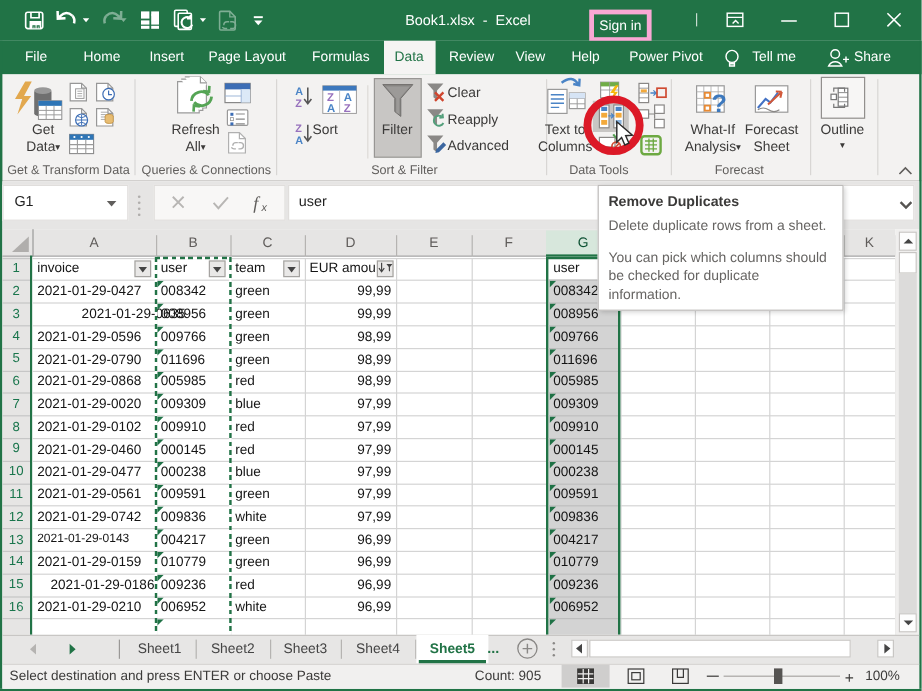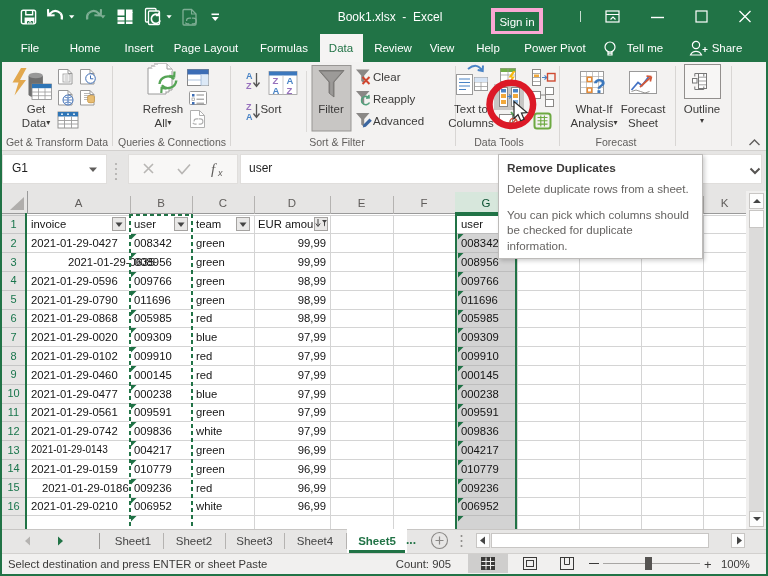--- a/index.html
+++ b/index.html
@@ -696,21 +696,21 @@
 <svg class="abs" style="left:479px;top:536px" width="8" height="9">
       <path d="M6 0.5 l-5 4 l5 4 z" fill="#444"></path>
     </svg>
 <div class="abs" style="left:491px;top:533px;width:218px;height:15px;background:#fff;border:1px solid #c8c6c4;box-sizing:border-box;"></div>
 <div class="abs" style="left:709px;top:533px;width:22px;height:15px;background:#e7e6e5;"></div>
 <div class="abs" style="left:731px;top:533px;width:14px;height:15px;background:#fdfdfd;border:1px solid #c8c6c4;box-sizing:border-box;"></div>
 <svg class="abs" style="left:735px;top:536px" width="8" height="9">
       <path d="M2 0.5 l5 4 l-5 4 z" fill="#444"></path>
     </svg>
 <div class="abs" style="left:2px;top:553px;width:764px;height:21px;background:#f1f0ef;border-top:1px solid #d2d0ce;box-sizing:border-box;"></div>
-<div class="abs" style="left:8px;top:558px;font-size:11.3px;color:#3b3a39;">Select destination and press ENTER or sheet Paste</div>
+<div class="abs" style="left:8px;top:558px;font-size:11.3px;color:#3b3a39;">Select destination and press ENTER or choose Paste</div>
 <div class="abs" style="left:351px;top:558px;width:100px;text-align:right;font-size:11.3px;color:#3b3a39;">Count: 905</div>
 <div class="abs" style="left:468px;top:554px;width:40px;height:19px;background:#cfcecd;"></div>
 <svg class="abs" style="left:468px;top:554px" width="160" height="19" viewBox="0 0 160 19">
 <g stroke="#3b3a39" fill="none" stroke-width="1">
 <g>
           <rect x="13.5" y="3.5" width="13" height="12" fill="#3b3a39"></rect>
           <path d="M13.5 7.5 h13 M13.5 11.5 h13 M18 3.5 v12 M22.5 3.5 v12" stroke="#f1f0ef"></path>
         </g>
 <g>
           <rect x="55.5" y="3.5" width="13" height="12"></rect>

